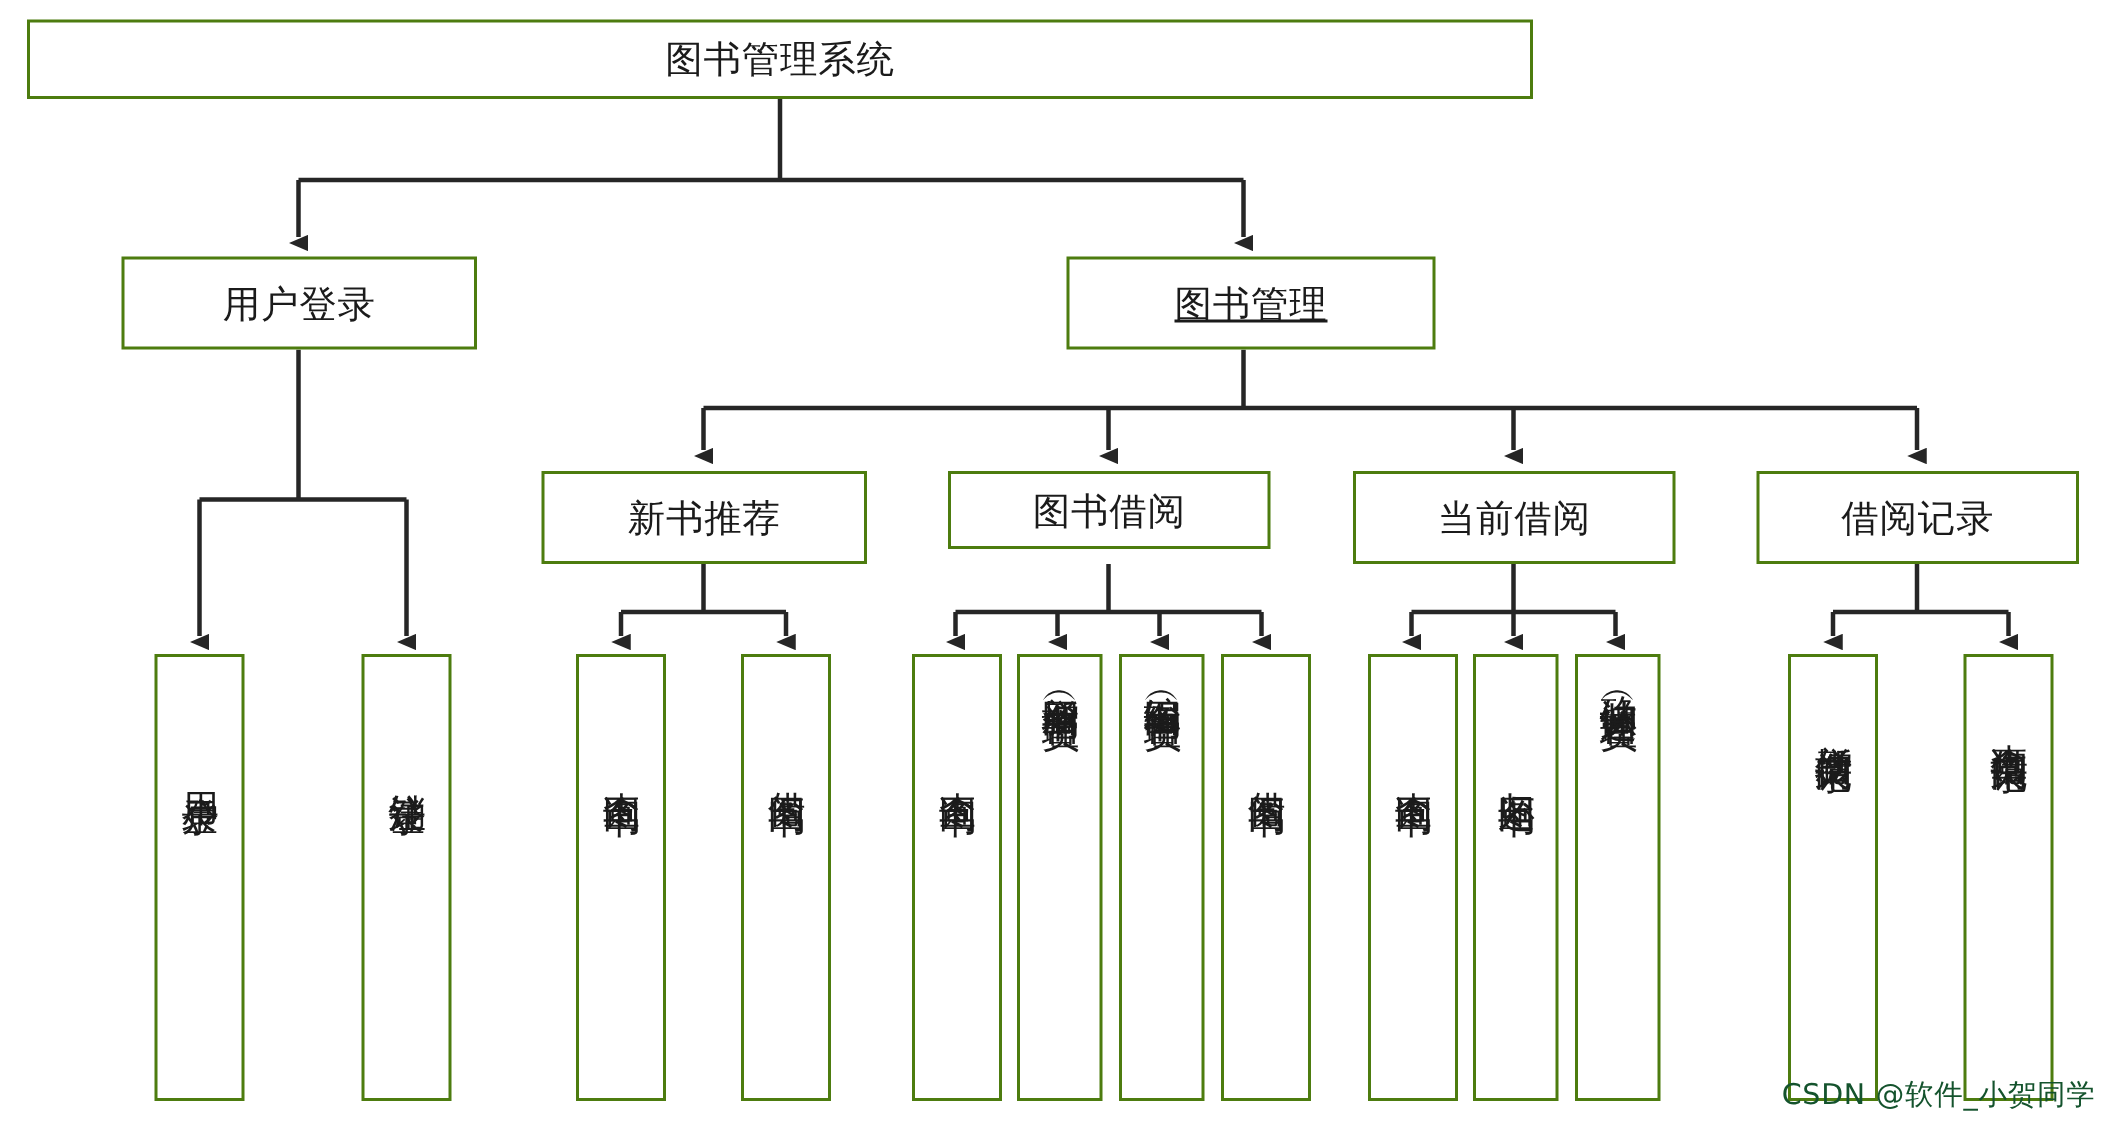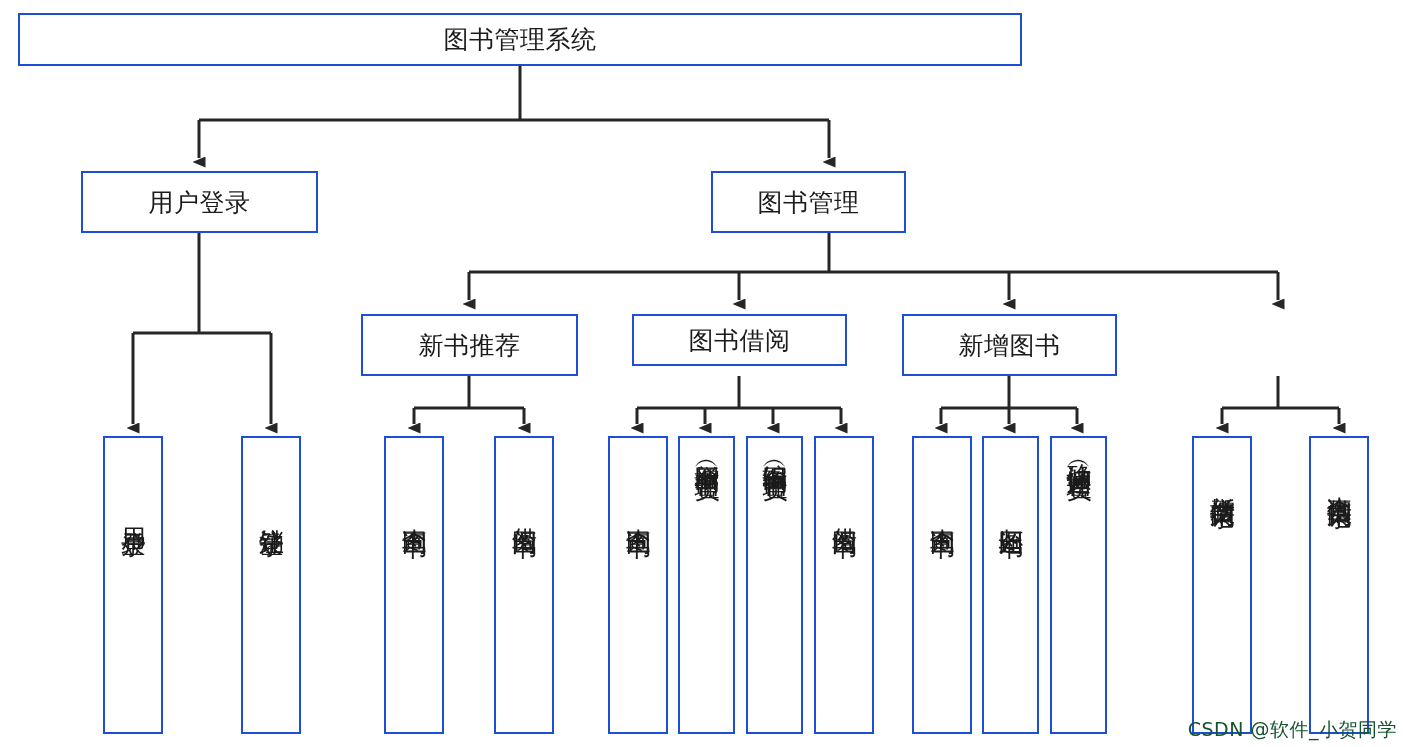--- a/index.html
+++ b/index.html
@@ -13,21 +13,21 @@
   #canvas {
     position: relative;
     width: 1405px;
     height: 747px;
     background: #ffffff;
     overflow: hidden;
   }
   .node {
     position: absolute;
     box-sizing: border-box;
-    border: 2px solid #1d4ed8;
+    border: 2px solid #4d7c0f;
     background: #ffffff;
     display: flex;
     align-items: center;
     justify-content: center;
     color: #1b1b1b;
   }
   .node.horiz {
     font-size: 25px;
     letter-spacing: 0.5px;
     line-height: 1;
@@ -119,32 +119,35 @@
     </g>
   </svg>
 
   <div class="node horiz" style="left:18px; top:13px; width:1004px; height:53px;">
     <span>图书管理系统</span>
   </div>
 
   <div class="node horiz" style="left:81px; top:171px; width:237px; height:62px;">
     <span>用户登录</span>
   </div>
-  <div class="node horiz" style="left:711px; top:171px; width:195px; height:62px;">
+  <div class="node horiz" style="left:711px; top:171px; width:246px; height:62px;text-decoration:underline;">
     <span>图书管理</span>
   </div>
 
   <div class="node horiz" style="left:361px; top:314px; width:217px; height:62px;">
     <span>新书推荐</span>
   </div>
   <div class="node horiz" style="left:632px; top:314px; width:215px; height:52px;">
     <span>图书借阅</span>
   </div>
   <div class="node horiz" style="left:902px; top:314px; width:215px; height:62px;">
-    <span>新增图书</span>
+    <span>当前借阅</span>
+  </div>
+  <div class="node horiz" style="left:1171px; top:314px; width:215px; height:62px;">
+    <span>借阅记录</span>
   </div>
 
   <div class="node vert" style="left:103px; top:436px; width:60px; height:298px; padding-top:70px;">
     <span class="vlabel">用户登录</span>
   </div>
   <div class="node vert" style="left:241px; top:436px; width:60px; height:298px; padding-top:70px;">
     <span class="vlabel">注销登录</span>
   </div>
 
   <div class="node vert" style="left:384px; top:436px; width:60px; height:298px; padding-top:70px;">

